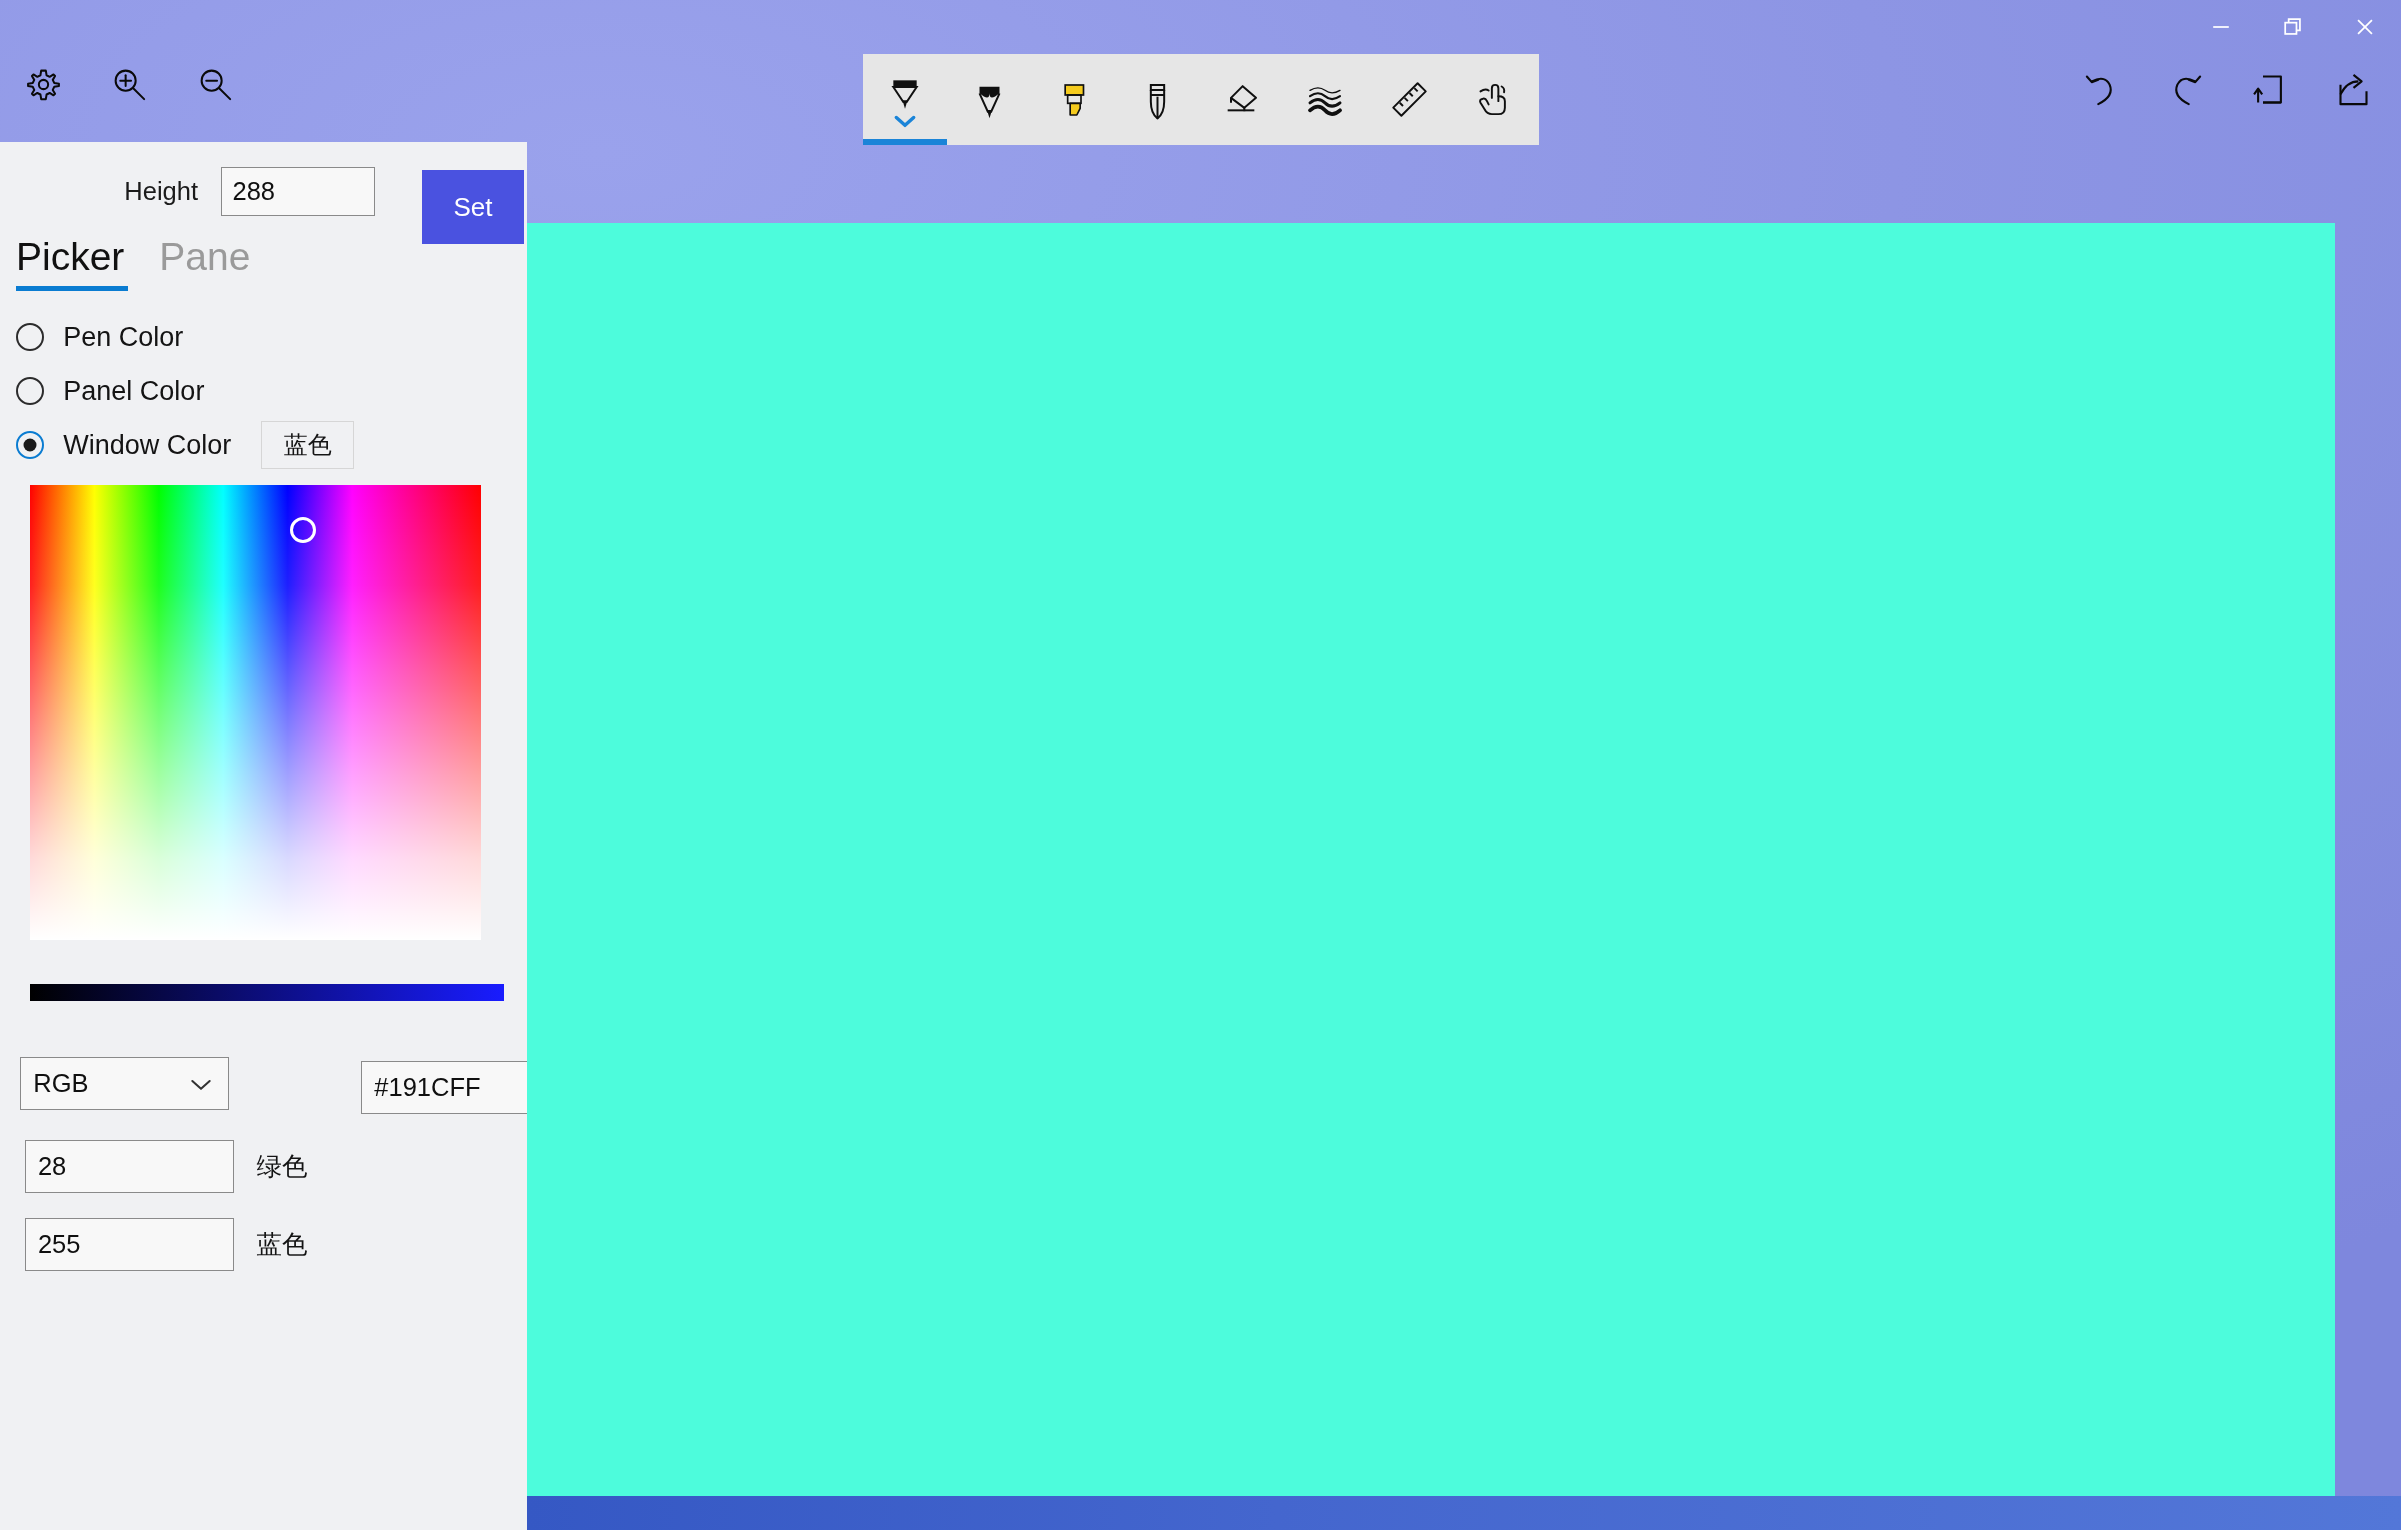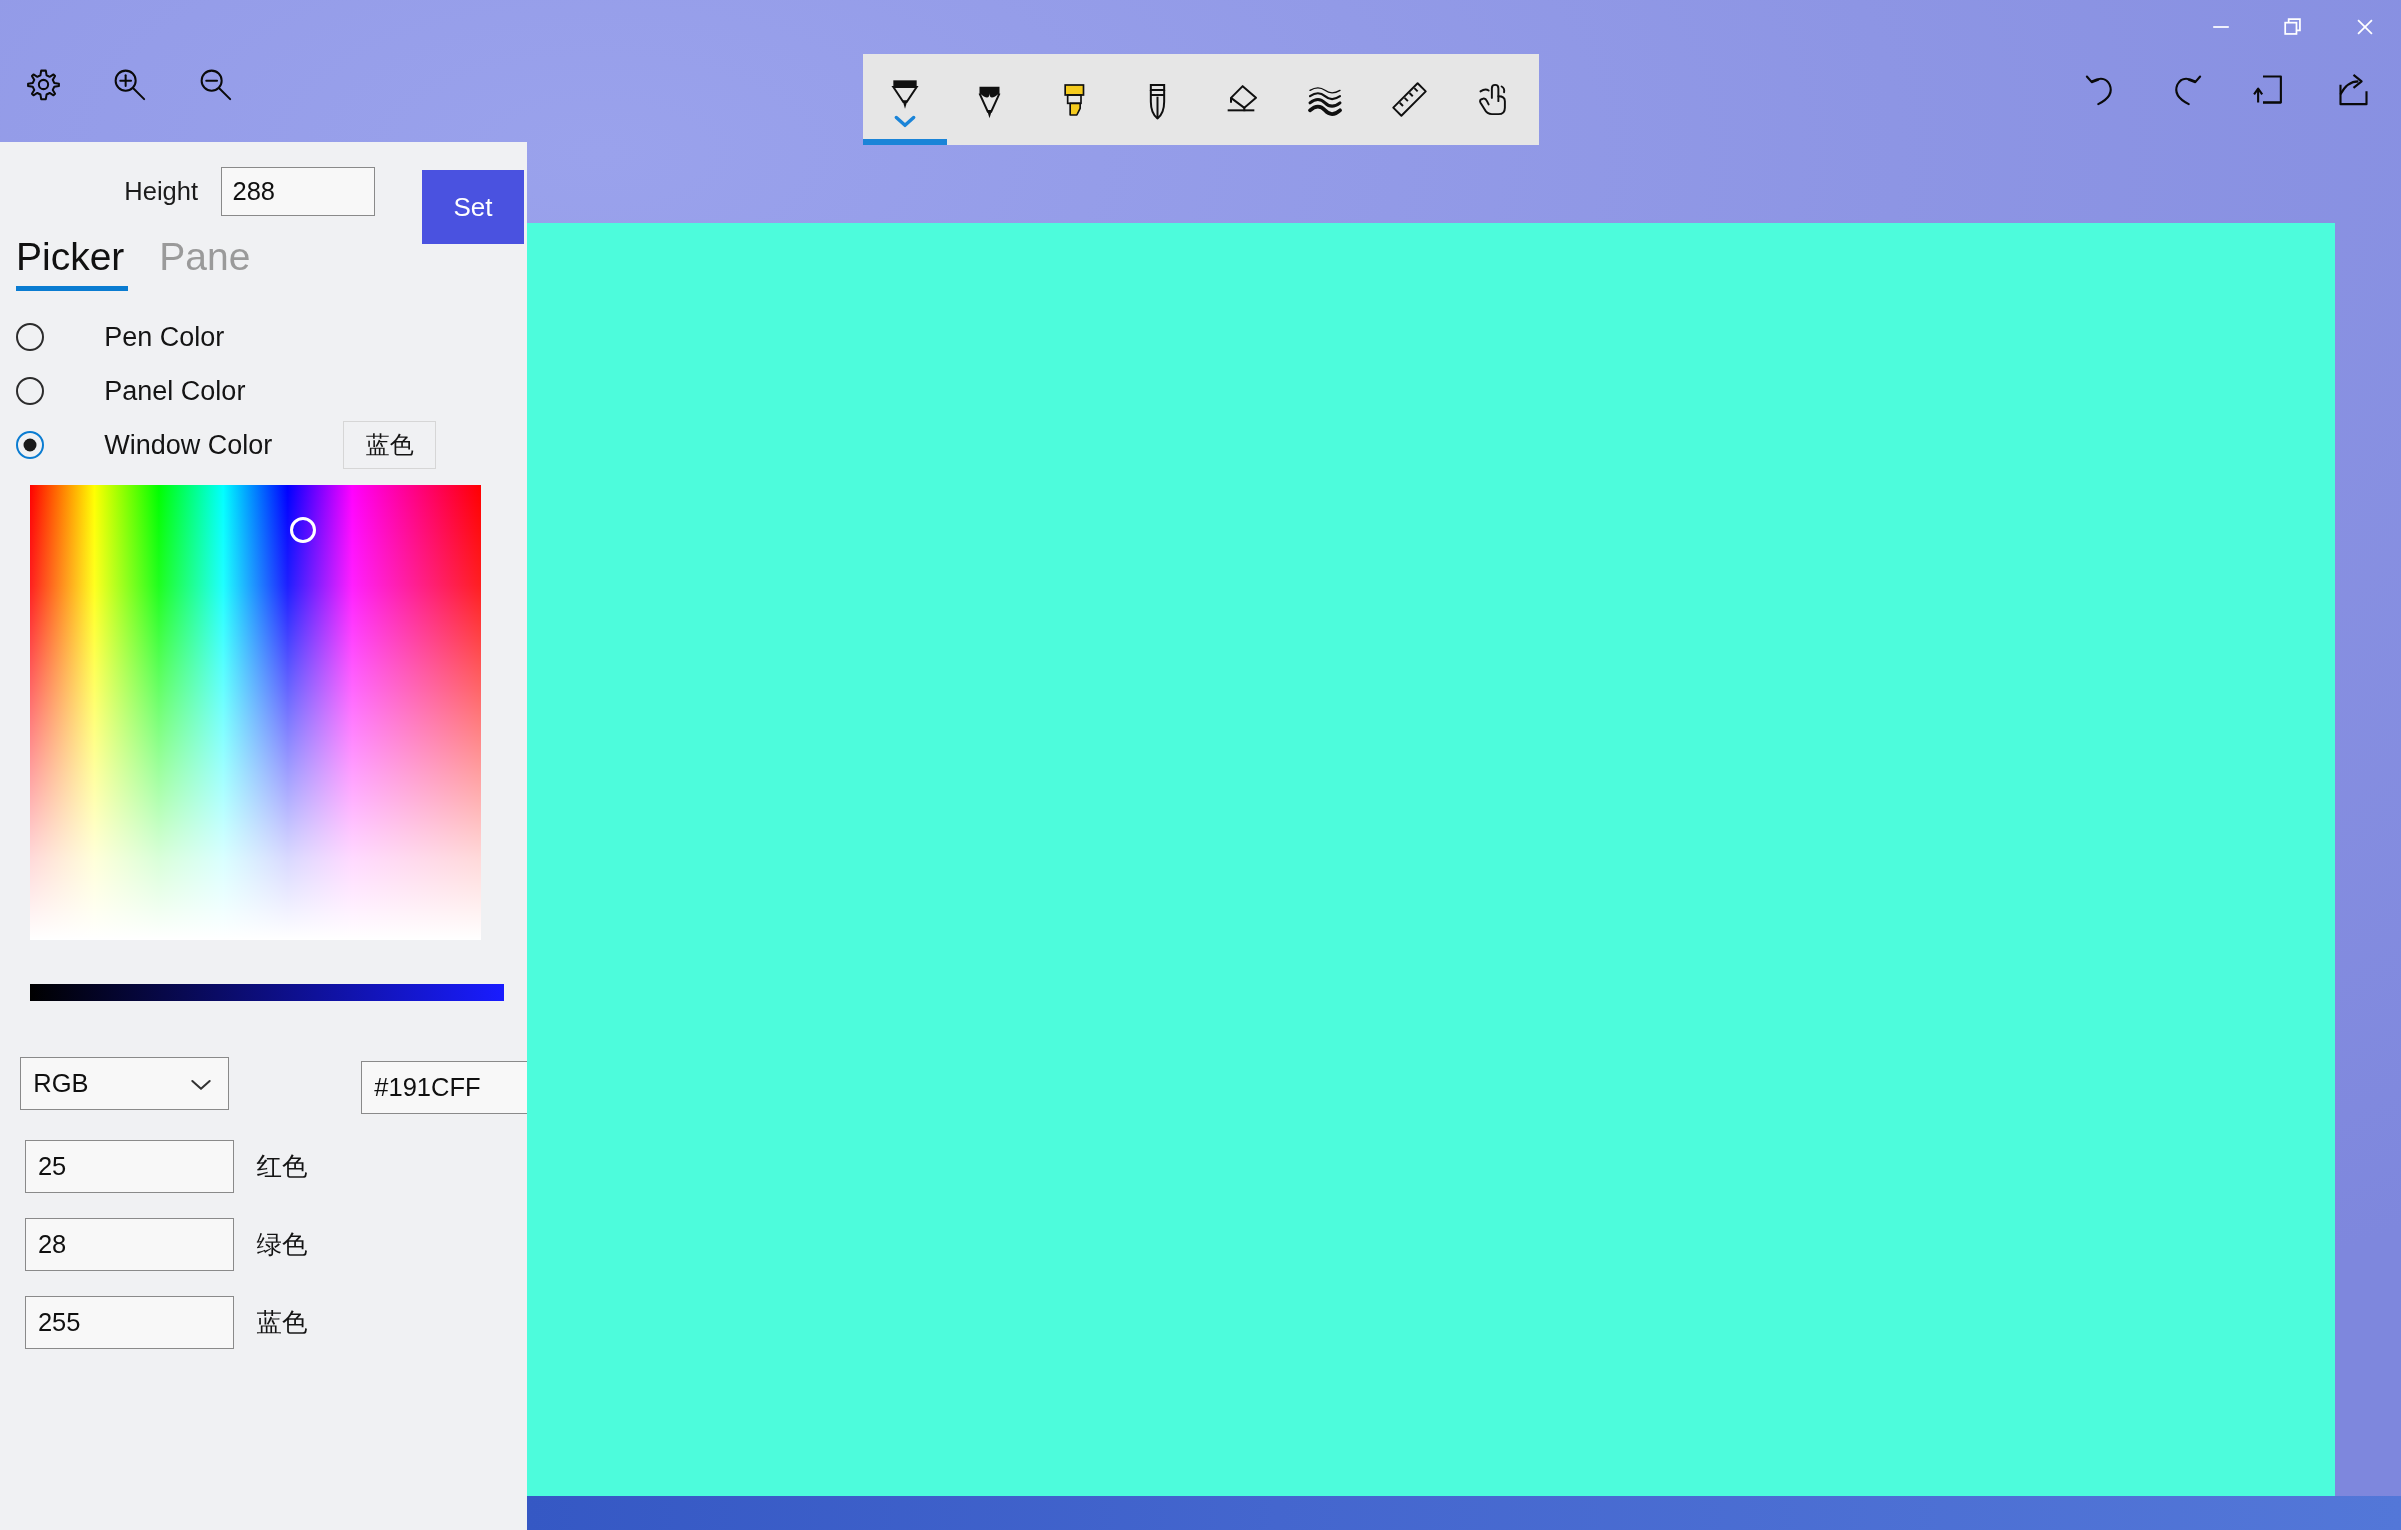--- a/index.html
+++ b/index.html
@@ -221,21 +221,20 @@
     height: 5.3px;
     background: #0a7cd1;
   }
 
   
   .radio-list { margin: 19.3px 0 0 16px; }
   .radio-row {
     display: flex;
     align-items: center;
     height: 54px;
-    gap: 41px;
   }
   .radio-mark {
     width: 28px;
     height: 28px;
     border-radius: 50%;
     border: 2.6px solid #2c2c2c;
     box-sizing: border-box;
     margin-right: 19.3px;
     flex: 0 0 auto;
     position: relative;
@@ -600,24 +599,20 @@
           <svg width="26" height="16" viewBox="0 0 30 18" fill="none" stroke="currentColor" stroke-width="2.4" stroke-linecap="round" stroke-linejoin="round">
               <polyline points="5,5 15,14 25,5"></polyline>
             </svg>
         </span>
       </div>
       <input class="hex-input" type="text" value="#191CFF" style="">
     </div>
 
     <div class="channel-list">
       <div class="channel-row">
-        <input class="channel-input" type="text" value="25" style="">
-        <span class="channel-label">红色</span>
-      </div>
-      <div class="channel-row">
         <input class="channel-input" type="text" value="28" style="">
         <span class="channel-label">绿色</span>
       </div>
       <div class="channel-row">
         <input class="channel-input" type="text" value="255" style="">
         <span class="channel-label">蓝色</span>
       </div>
     </div>
 
   </div>

